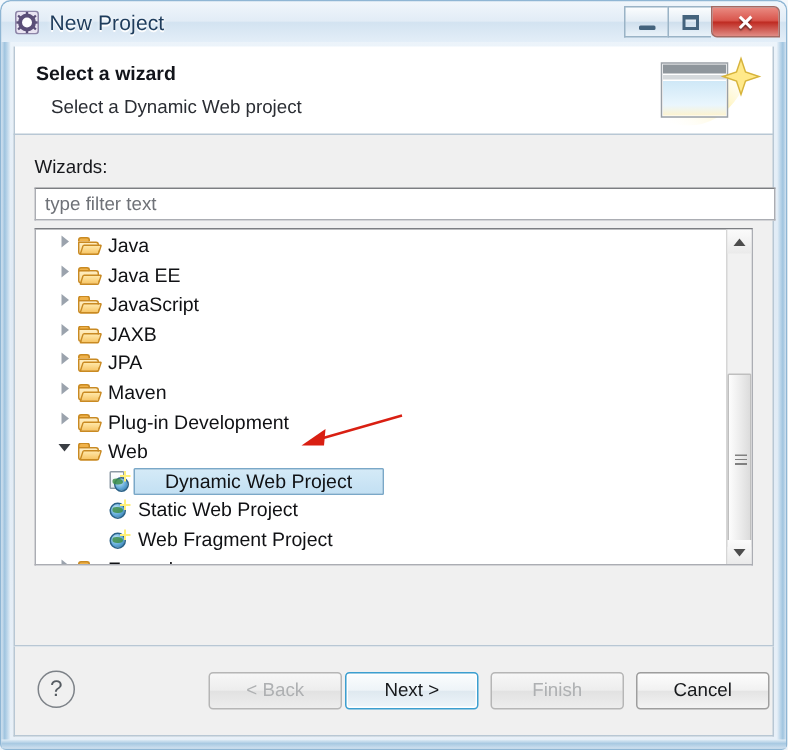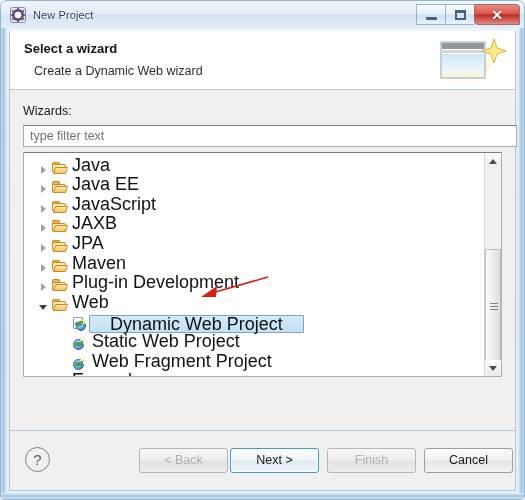--- a/index.html
+++ b/index.html
@@ -43,21 +43,21 @@
     position:absolute;left:1px;top:1px;right:1px;height:27px;
     border-radius:6px 6px 0 0;
     background:linear-gradient(180deg,#f0f6fb 0%,#e2ecf6 48%,#d3e3f1 52%,#e3eef8 100%);
     display:flex;align-items:center;
   }
   .title-icon{
     width:16px;height:16px;margin-left:9px;margin-right:7px;
     position:relative;flex:0 0 auto;
   }
   .title-text{
-    font-size:11px;color:#1e3c5c;
+    font-size:14px;color:#1e3c5c;
     text-shadow:0 1px 0 rgba(255,255,255,.95), 0 0 3px rgba(255,255,255,.9);
     letter-spacing:.1px;
   }
   .wbtns{position:absolute;right:4px;top:3px;display:flex;height:21px;}
   .wbtn{
     width:29px;height:21px;box-sizing:border-box;
     border:1px solid #9ab3c6;border-right:none;
     background:linear-gradient(180deg,#fbfdfe 0%,#e4edf5 48%,#cfdfed 52%,#e9f2f9 100%);
     display:flex;align-items:center;justify-content:center;
     position:relative;
@@ -108,22 +108,22 @@
     line-height:21px;padding-left:6px;
   }
   .tree-wrap{
     position:absolute;left:13px;top:62px;width:479px;height:225px;
     box-sizing:border-box;background:#ffffff;
     border:1px solid #abadb3;border-top-color:#7c7e82;
     overflow:hidden;
   }
   .tree{position:absolute;left:0;top:3px;right:18px;}
   .row{
-    position:relative;height:19.6px;display:flex;align-items:flex-end;
-    font-size:18px;color:#101114;white-space:nowrap;
+    position:relative;height:19.6px;display:flex;align-items:flex-start;
+    font-size:13px;color:#101114;white-space:nowrap;
   }
   .twisty{
     width:11px;height:11px;margin-left:14px;margin-right:3px;flex:0 0 auto;
     position:relative;
   }
   .twisty.collapsed:after{
     content:"";position:absolute;left:3px;top:1px;
     border-left:5px solid transparent;border-top:4.5px solid transparent;
     border-bottom:4.5px solid transparent;border-left-color:#9ba3ad;
     width:0;height:0;
@@ -295,21 +295,21 @@
         <div class="glyph-max"></div>
       </div>
       <div class="wbtn close">
         <span class="glyph-close">✕</span>
       </div>
     </div>
   </div>
 
   <div class="header">
     <div class="header-title">Select a wizard</div>
-    <div class="header-sub">Create a Dynamic Web wizard</div>
+    <div class="header-sub">Select a Dynamic Web project</div>
     <div class="header-art">
       <svg width="78" height="56" viewBox="0 0 78 56">
         <defs>
           <linearGradient id="glow" x1="0" y1="1" x2="1" y2="0">
             <stop offset="0%" stop-color="#ffffff" stop-opacity="0"></stop>
             <stop offset="55%" stop-color="#fff3b8" stop-opacity=".85"></stop>
             <stop offset="100%" stop-color="#ffffff" stop-opacity="0"></stop>
           </linearGradient>
           <linearGradient id="pane" x1="0" y1="0" x2="0" y2="1">
             <stop offset="0%" stop-color="#cfe8f7"></stop>

